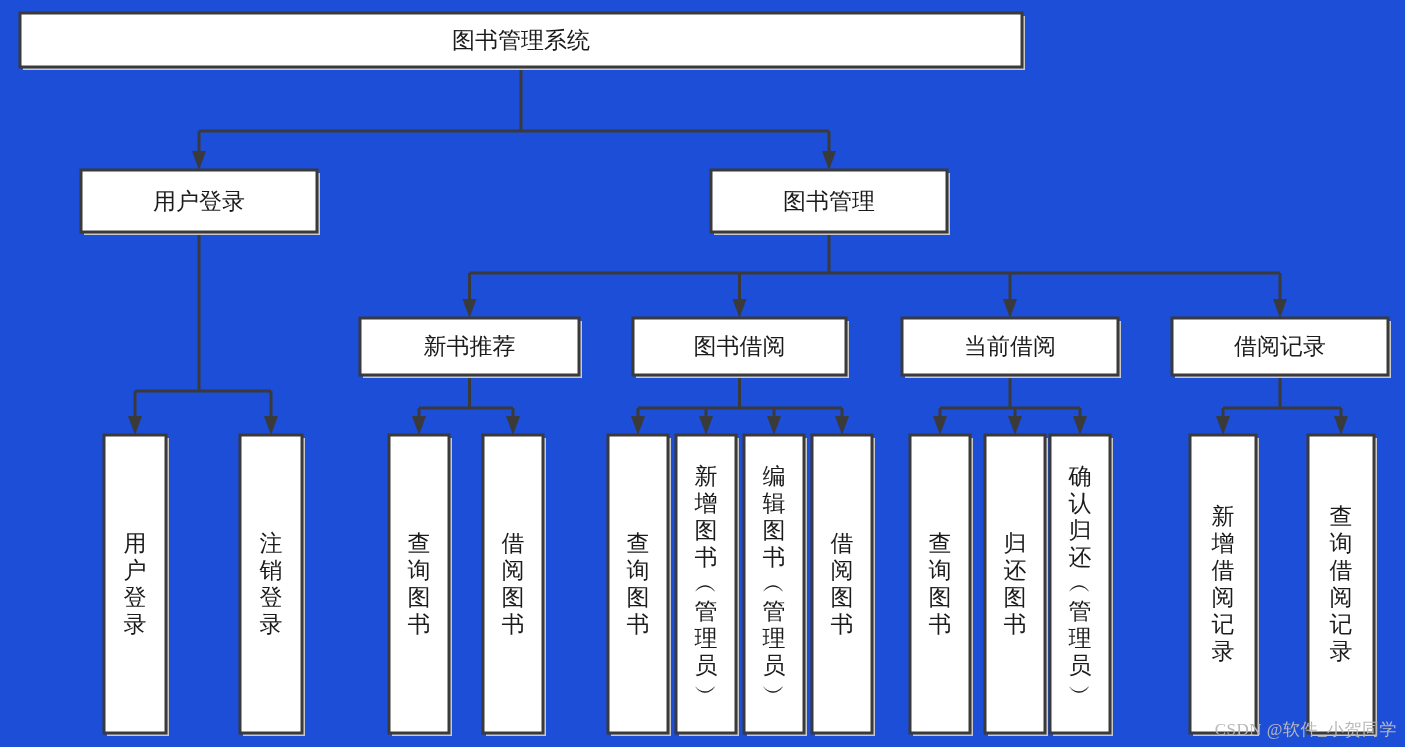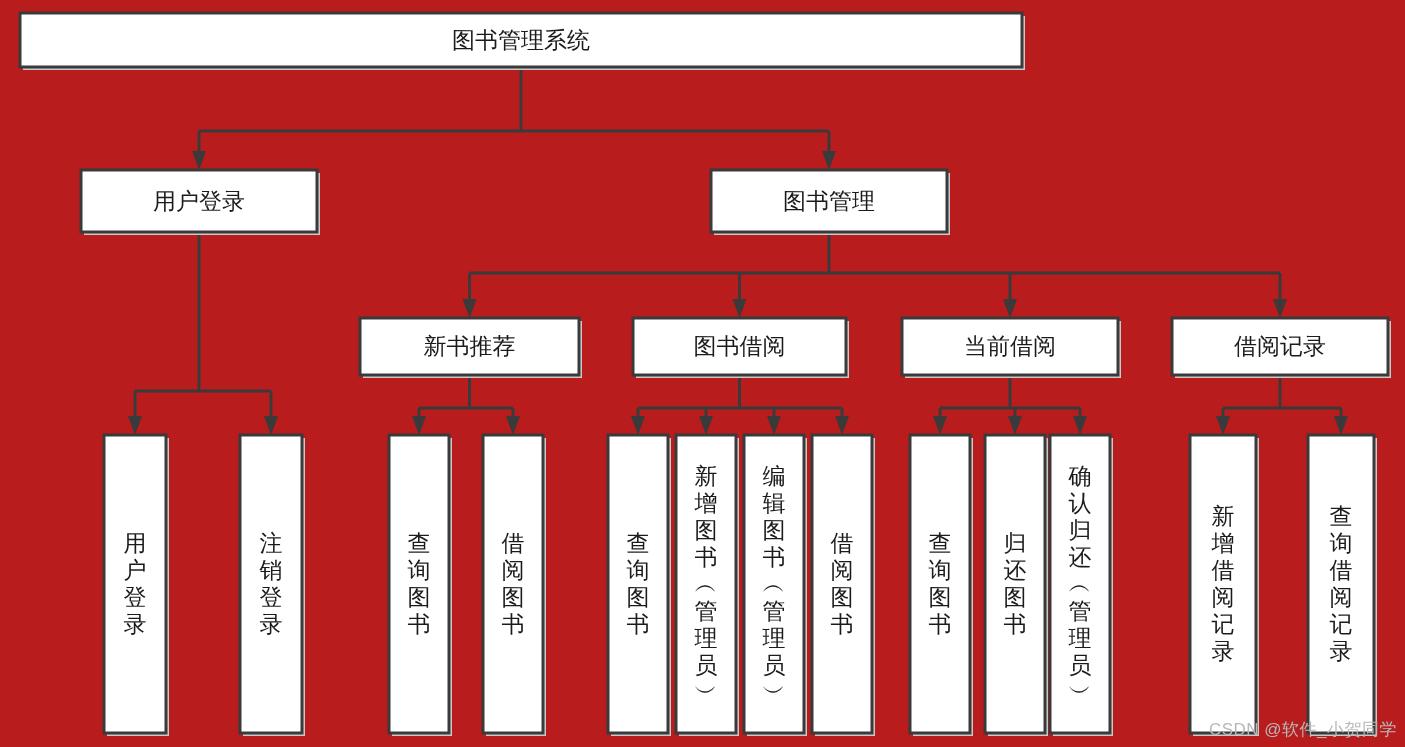--- a/index.html
+++ b/index.html
@@ -10,21 +10,21 @@
   body {
     width: 1405px;
     height: 747px;
     font-family: "DejaVu Sans", "Liberation Sans", sans-serif;
     overflow: hidden;
   }
   #diagram-root {
     position: relative;
     width: 1405px;
     height: 747px;
-    background: #b91c1c;
+    background: #1d4ed8;
   }
   svg.diagram-canvas {
     position: absolute;
     left: 0;
     top: 0;
     width: 1405px;
     height: 747px;
   }
   .node-box {
     fill: #ffffff;
@@ -56,21 +56,21 @@
     font-size: 23px;
     fill: #1b1b1b;
     text-anchor: middle;
     dominant-baseline: middle;
     white-space: pre;
   }
   .watermark-text {
     position: absolute;
     right: 8px;
     bottom: 6px;
-    font-family: Liberation Sans, sans-serif;
+    font-family: Liberation Serif, serif;
     font-size: 17px;
     color: #b8b8b8;
     letter-spacing: 0.5px;
     user-select: none;
   }
 </style>
 </head>
 <body>
 
 <div id="diagram-root">

